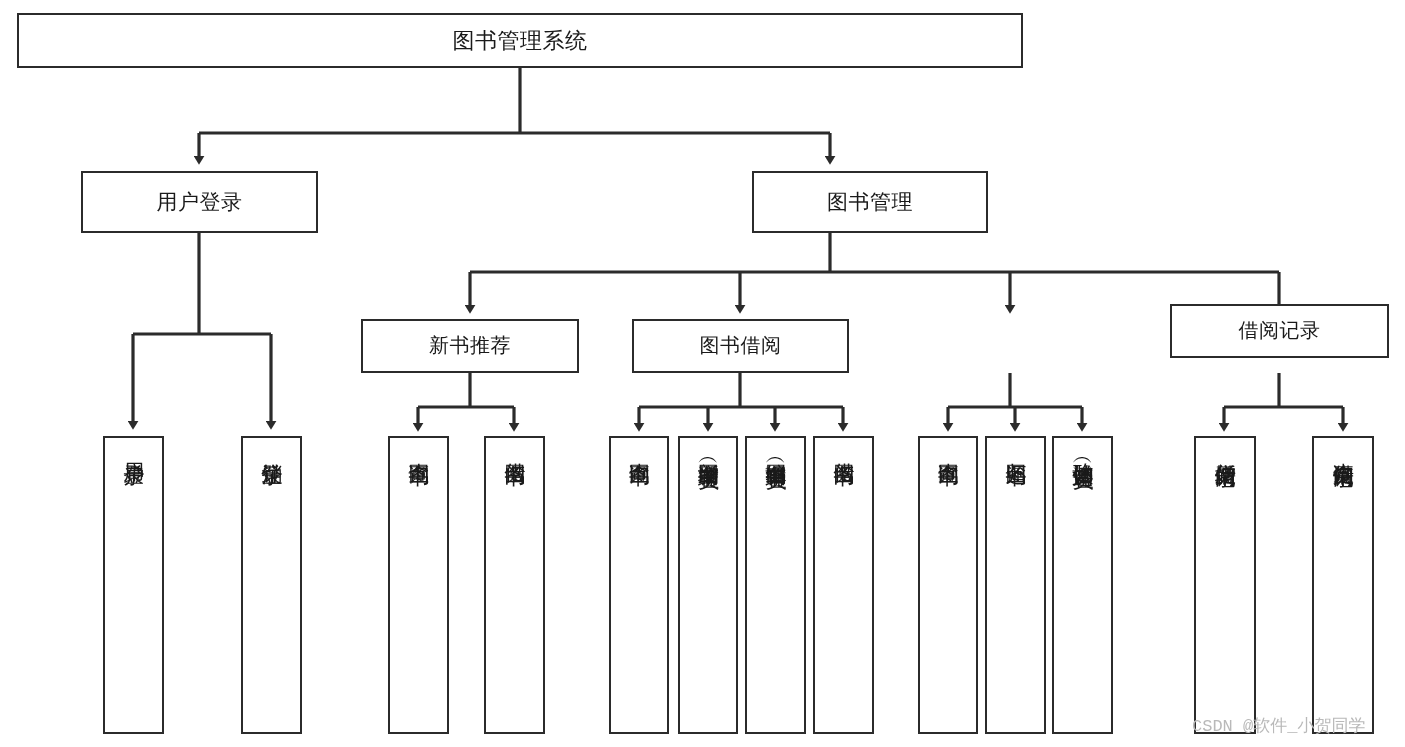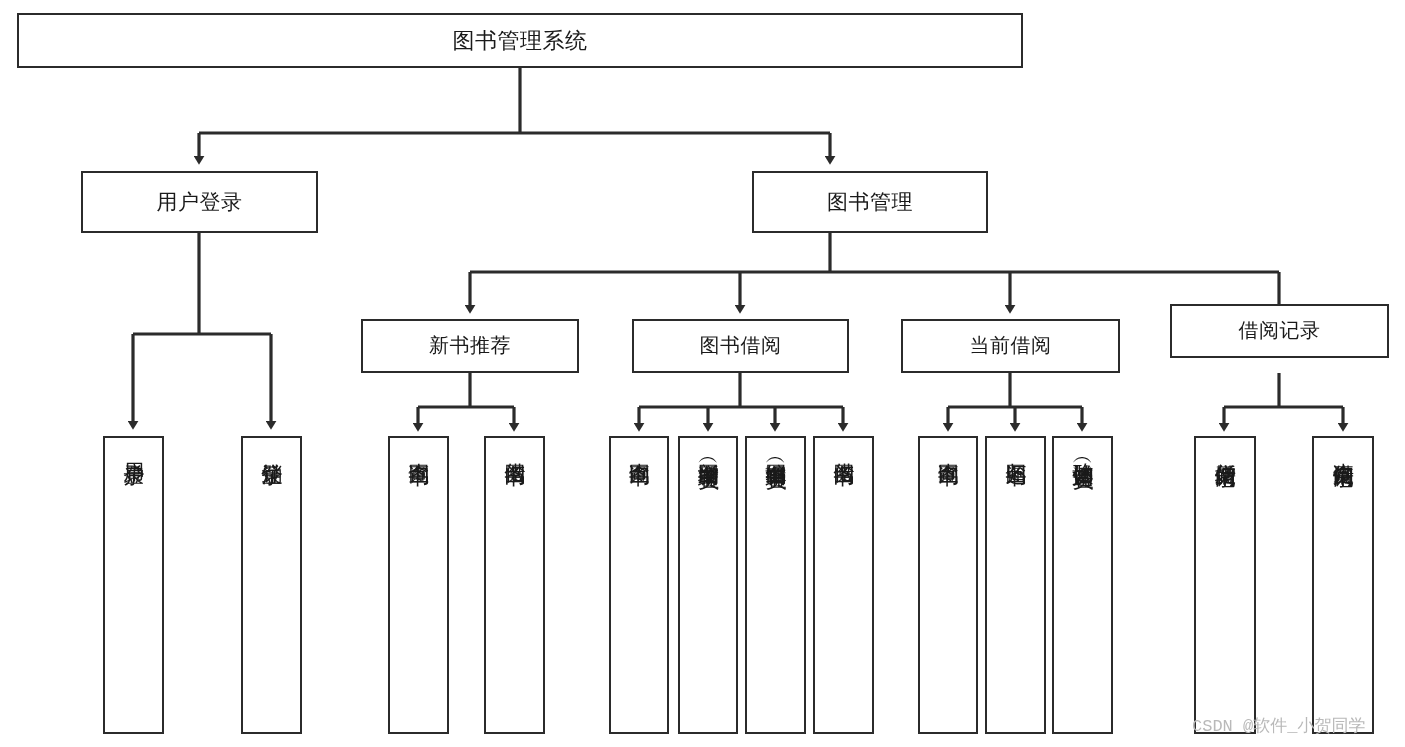--- a/index.html
+++ b/index.html
@@ -141,23 +141,20 @@
   <div class="node lvl2" style="left:752px; top:171px; width:236px; height:62px;">
     <span class="label">图书管理</span>
   </div>
 
   <div class="node lvl3" style="left:361px; top:319px; width:218px; height:54px;">
     <span class="label">新书推荐</span>
   </div>
   <div class="node lvl3" style="left:632px; top:319px; width:217px; height:54px;">
     <span class="label">图书借阅</span>
   </div>
-  <div class="node lvl3" style="left:901px; top:319px; width:219px; height:54px;">
-    <span class="label">当前借阅</span>
-  </div>
   <div class="node lvl3" style="left:1170px; top:304px; width:219px; height:54px;">
     <span class="label">借阅记录</span>
   </div>
 
   <div class="node leaf" style="left:103px; top:436px; width:61px; height:298px;">
     <span class="label">用户登录</span>
   </div>
   <div class="node leaf" style="left:241px; top:436px; width:61px; height:298px;">
     <span class="label">注销登录</span>
   </div>

